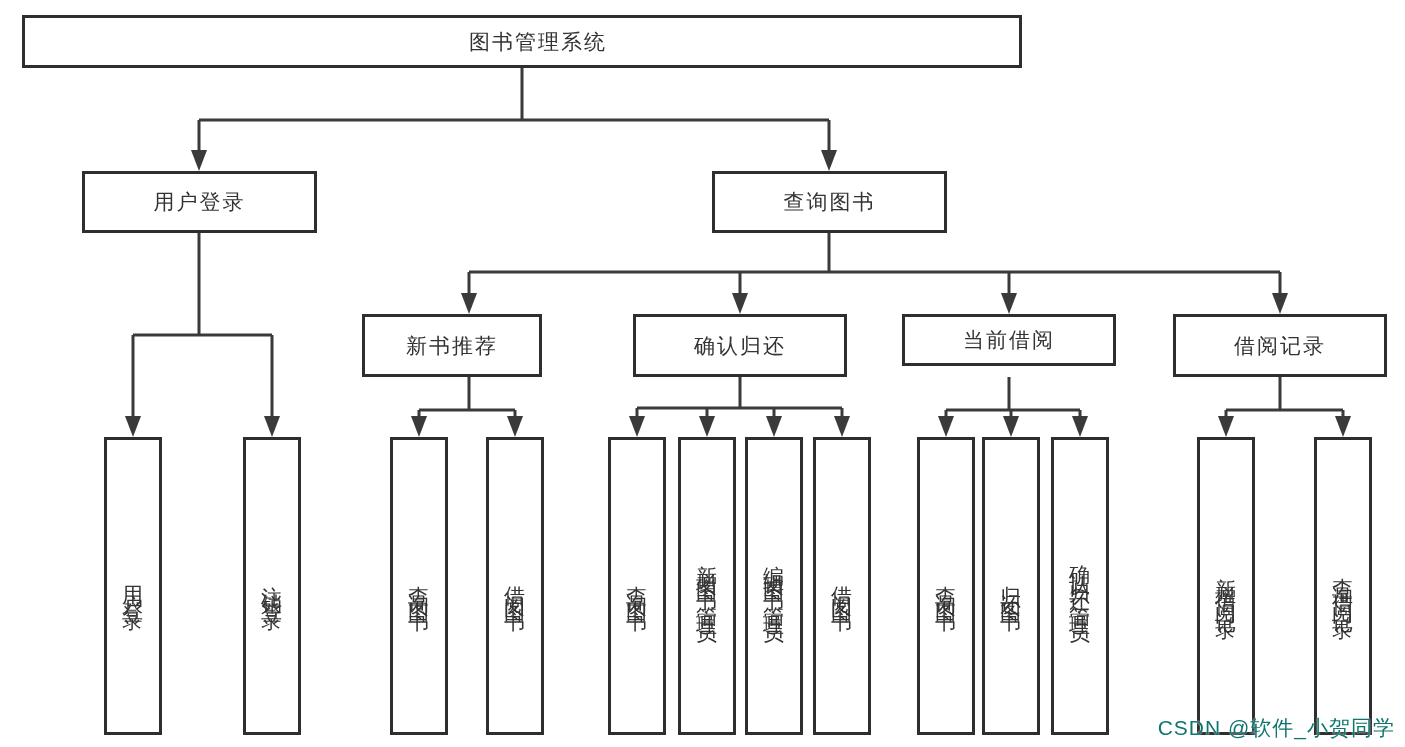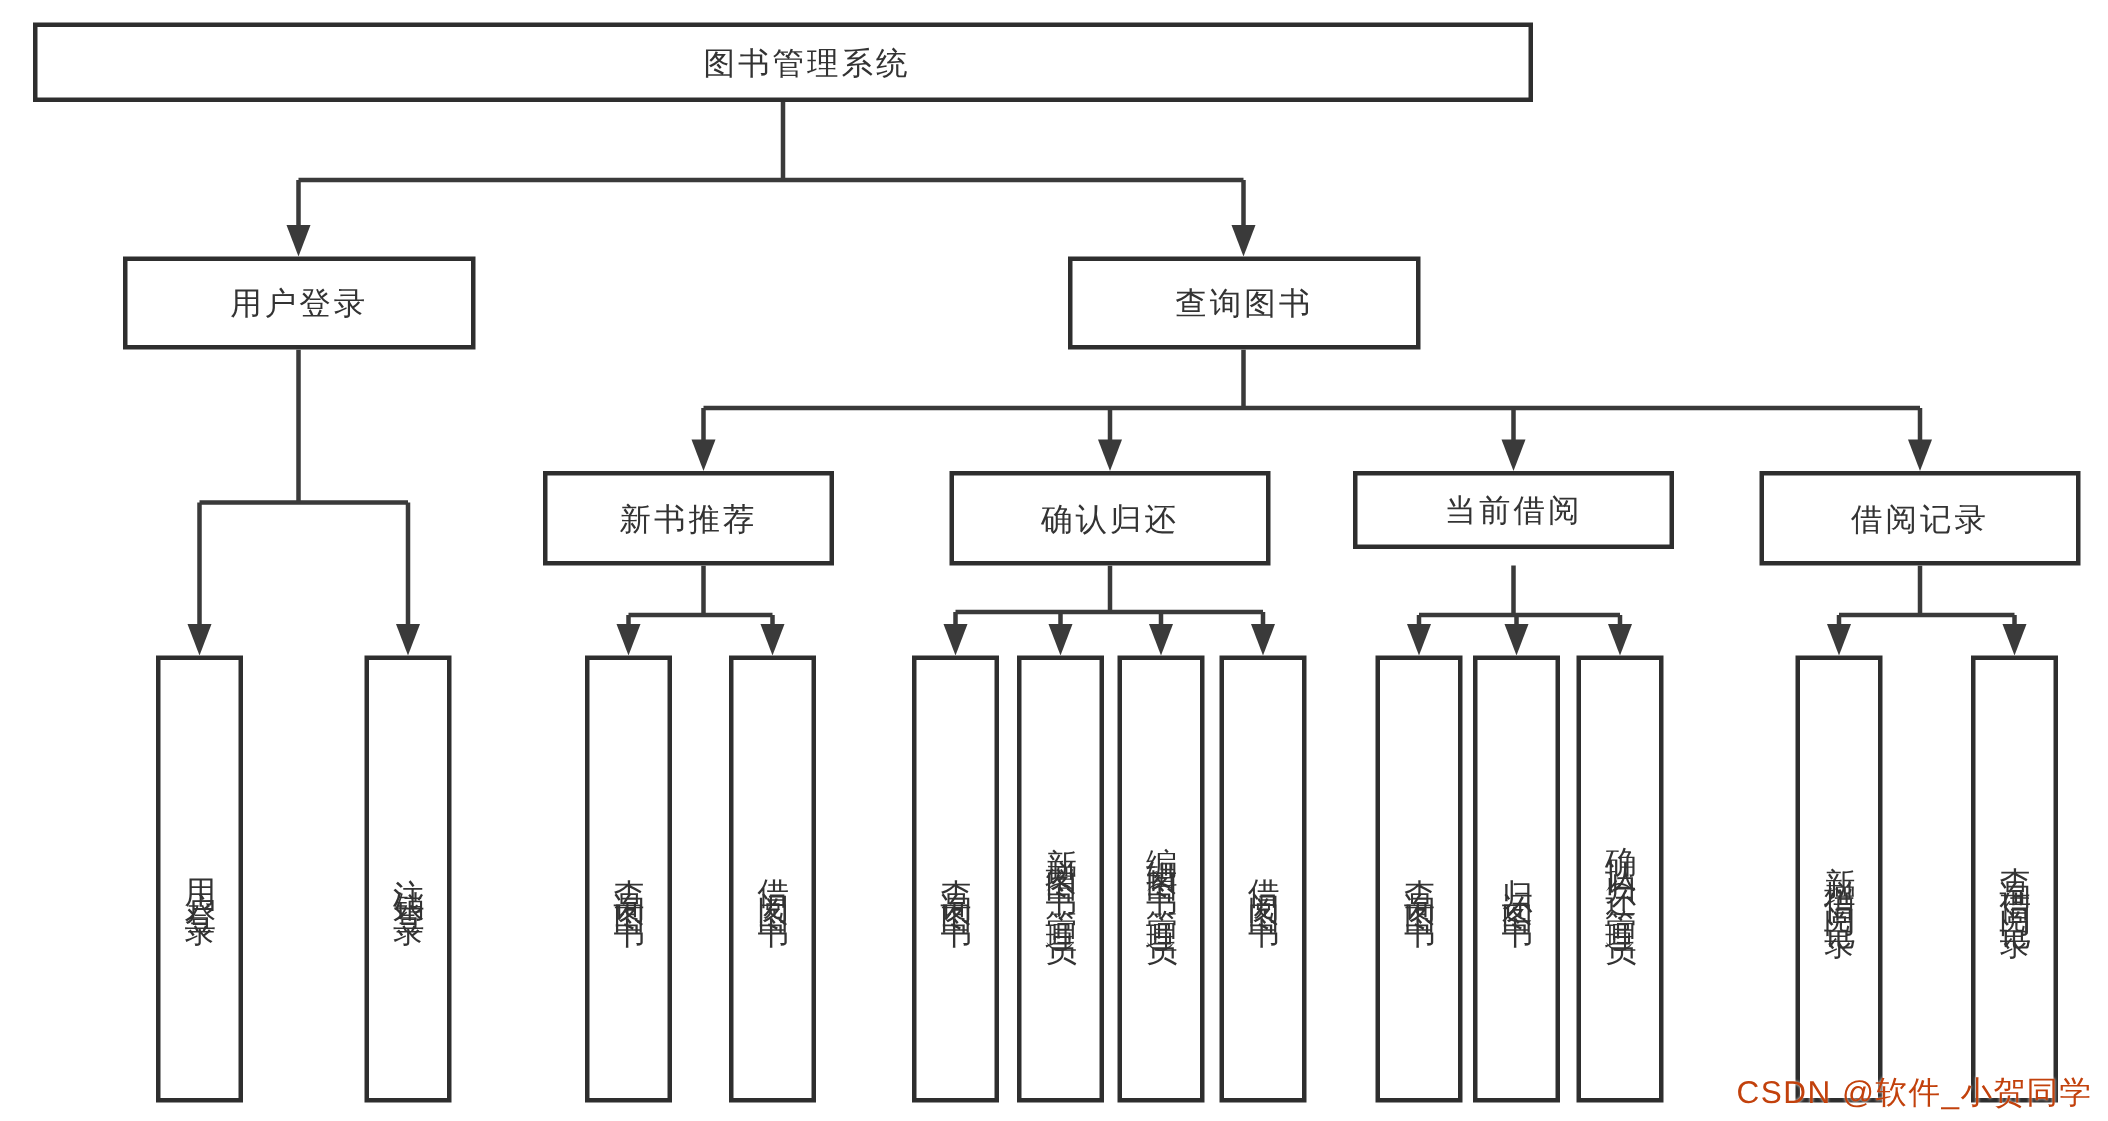--- a/index.html
+++ b/index.html
@@ -19,21 +19,21 @@
     border:3px solid #2e2e2e;background:#ffffff;
     display:flex;align-items:center;justify-content:center;
   }
   .vtext{
     writing-mode:vertical-rl;text-orientation:mixed;
     font-size:21px;color:#333333;letter-spacing:0.4em;line-height:1;
     white-space:nowrap;
   }
   .watermark{
     position:absolute;right:10px;bottom:5px;
-    font-size:21px;color:#c2410c;letter-spacing:1px;
+    font-size:21px;color:#0f766e;letter-spacing:1px;
     text-shadow:0 0 2px #ffffff;white-space:nowrap;
   }
 </style>
 </head>
 <body>
 
 <div class="stage">
 
   <svg class="connectors" viewBox="0 0 1405 747" xmlns="http://www.w3.org/2000/svg">
     <g>
@@ -66,21 +66,21 @@
       <polygon class="ah" points="1218,416 1234,416 1226,437"></polygon>
       <polygon class="ah" points="1335,416 1351,416 1343,437"></polygon>
     </g>
   </svg>
 
   <div class="hbox" style="left:22px;top:15px;width:1000px;height:53px;padding-left:32px;">图书管理系统</div>
 
   <div class="hbox" style="left:82px;top:171px;width:235px;height:62px;">用户登录</div>
   <div class="hbox" style="left:712px;top:171px;width:235px;height:62px;">查询图书</div>
 
-  <div class="hbox" style="left:362px;top:314px;width:194px;height:63px;font-family:Liberation Mono, monospace;">新书推荐</div>
+  <div class="hbox" style="left:362px;top:314px;width:180px;height:63px;font-family:Liberation Mono, monospace;">新书推荐</div>
   <div class="hbox" style="left:633px;top:314px;width:214px;height:63px;">确认归还</div>
   <div class="hbox" style="left:902px;top:314px;width:214px;height:52px;">当前借阅</div>
   <div class="hbox" style="left:1173px;top:314px;width:214px;height:63px;">借阅记录</div>
 
   <div class="vbox" style="left:104px;top:437px;width:58px;height:298px;">
     <span class="vtext">用户登录</span>
   </div>
   <div class="vbox" style="left:243px;top:437px;width:58px;height:298px;">
     <span class="vtext">注销登录</span>
   </div>

